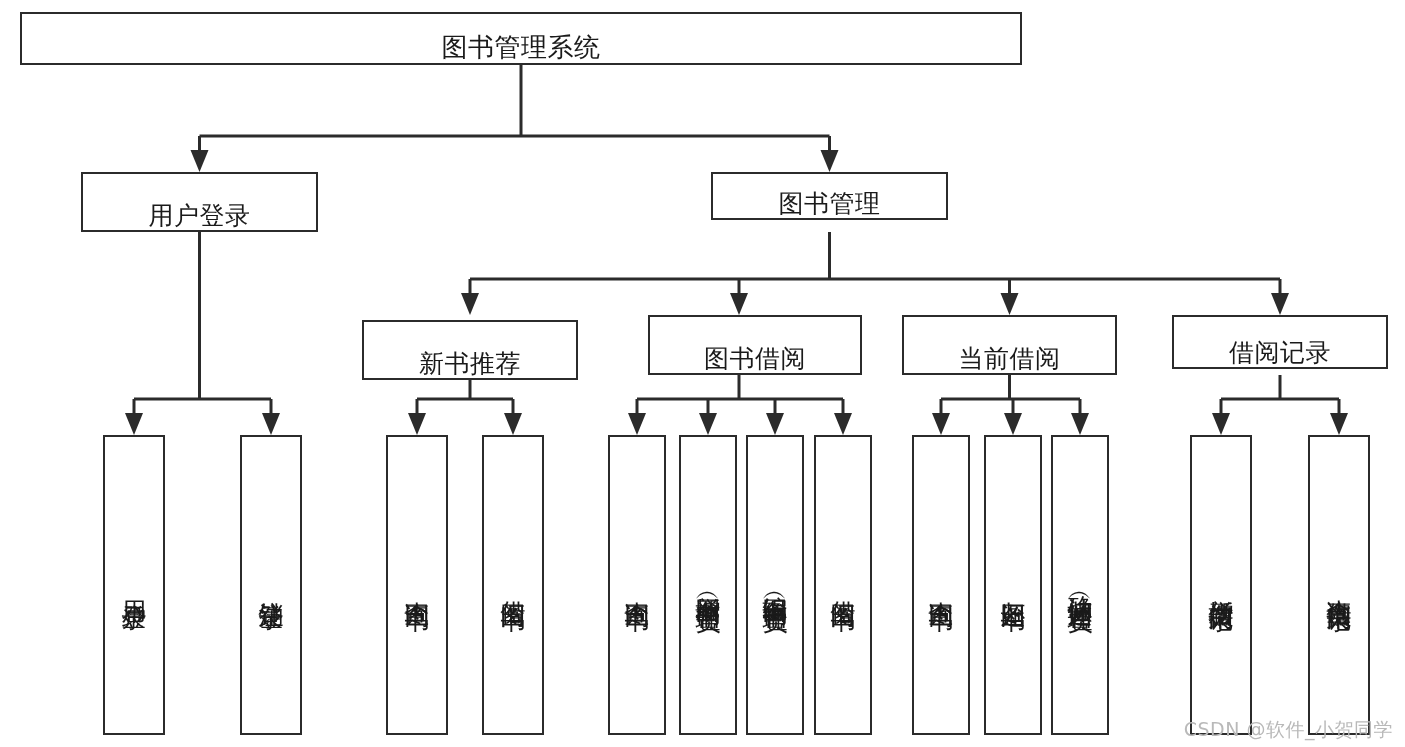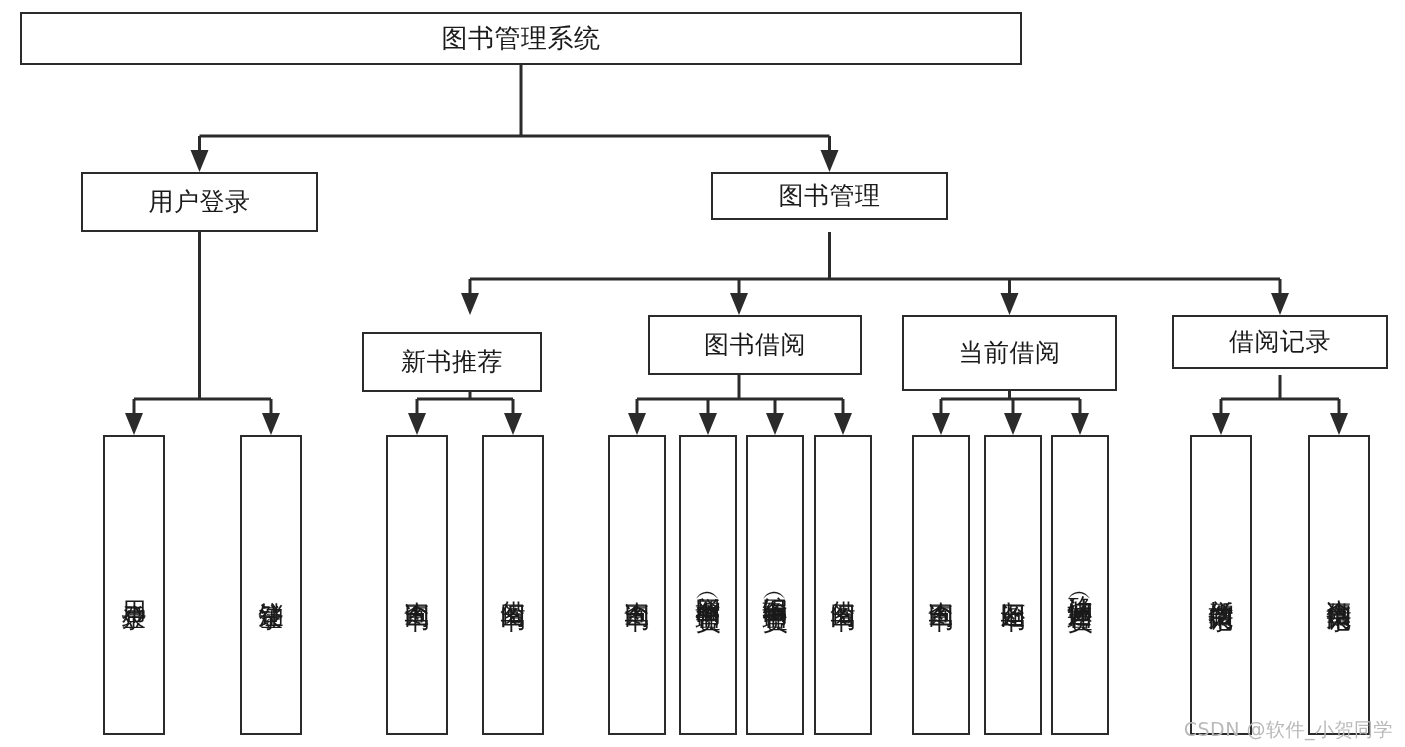--- a/index.html
+++ b/index.html
@@ -25,21 +25,21 @@
     width: 1405px;
     height: 747px;
     pointer-events: none;
   }
   .node {
     position: absolute;
     box-sizing: border-box;
     background: #ffffff;
     border: 2.5px solid #2b2b2b;
     display: flex;
-    align-items: center;
+    align-items: flex-end;
     justify-content: center;
     color: #1a1a1a;
     z-index: 2;
   }
   .node-label {
     display: block;
     text-align: center;
     line-height: 1.18;
     letter-spacing: 0.5px;
     white-space: nowrap;
@@ -143,27 +143,27 @@
   <div id="nodes">
       <div class="node h root" style="left: 20px; top: 12px; width: 1002px; height: 53px;">
         <span class="node-label">图书管理系统</span>
       </div>
       <div class="node h" style="left: 81px; top: 172px; width: 237px; height: 60px;">
         <span class="node-label">用户登录</span>
       </div>
       <div class="node h" style="left: 711px; top: 172px; width: 237px; height: 48px;">
         <span class="node-label">图书管理</span>
       </div>
-      <div class="node h" style="left: 362px; top: 332px; width: 180px; height: 60px;">
+      <div class="node h" style="left: 362px; top: 320px; width: 216px; height: 60px;">
         <span class="node-label">新书推荐</span>
       </div>
       <div class="node h" style="left: 648px; top: 315px; width: 214px; height: 60px;">
         <span class="node-label">图书借阅</span>
       </div>
-      <div class="node h" style="left: 902px; top: 315px; width: 215px; height: 76px;">
+      <div class="node h" style="left: 902px; top: 315px; width: 215px; height: 60px;">
         <span class="node-label">当前借阅</span>
       </div>
       <div class="node h" style="left: 1172px; top: 315px; width: 216px; height: 54px;">
         <span class="node-label">借阅记录</span>
       </div>
       <div class="node v" style="left: 103px; top: 435px; width: 62px; height: 300px;">
         <span class="node-label">用户登录</span>
       </div>
       <div class="node v" style="left: 240px; top: 435px; width: 62px; height: 300px;">
         <span class="node-label">注销登录</span>

